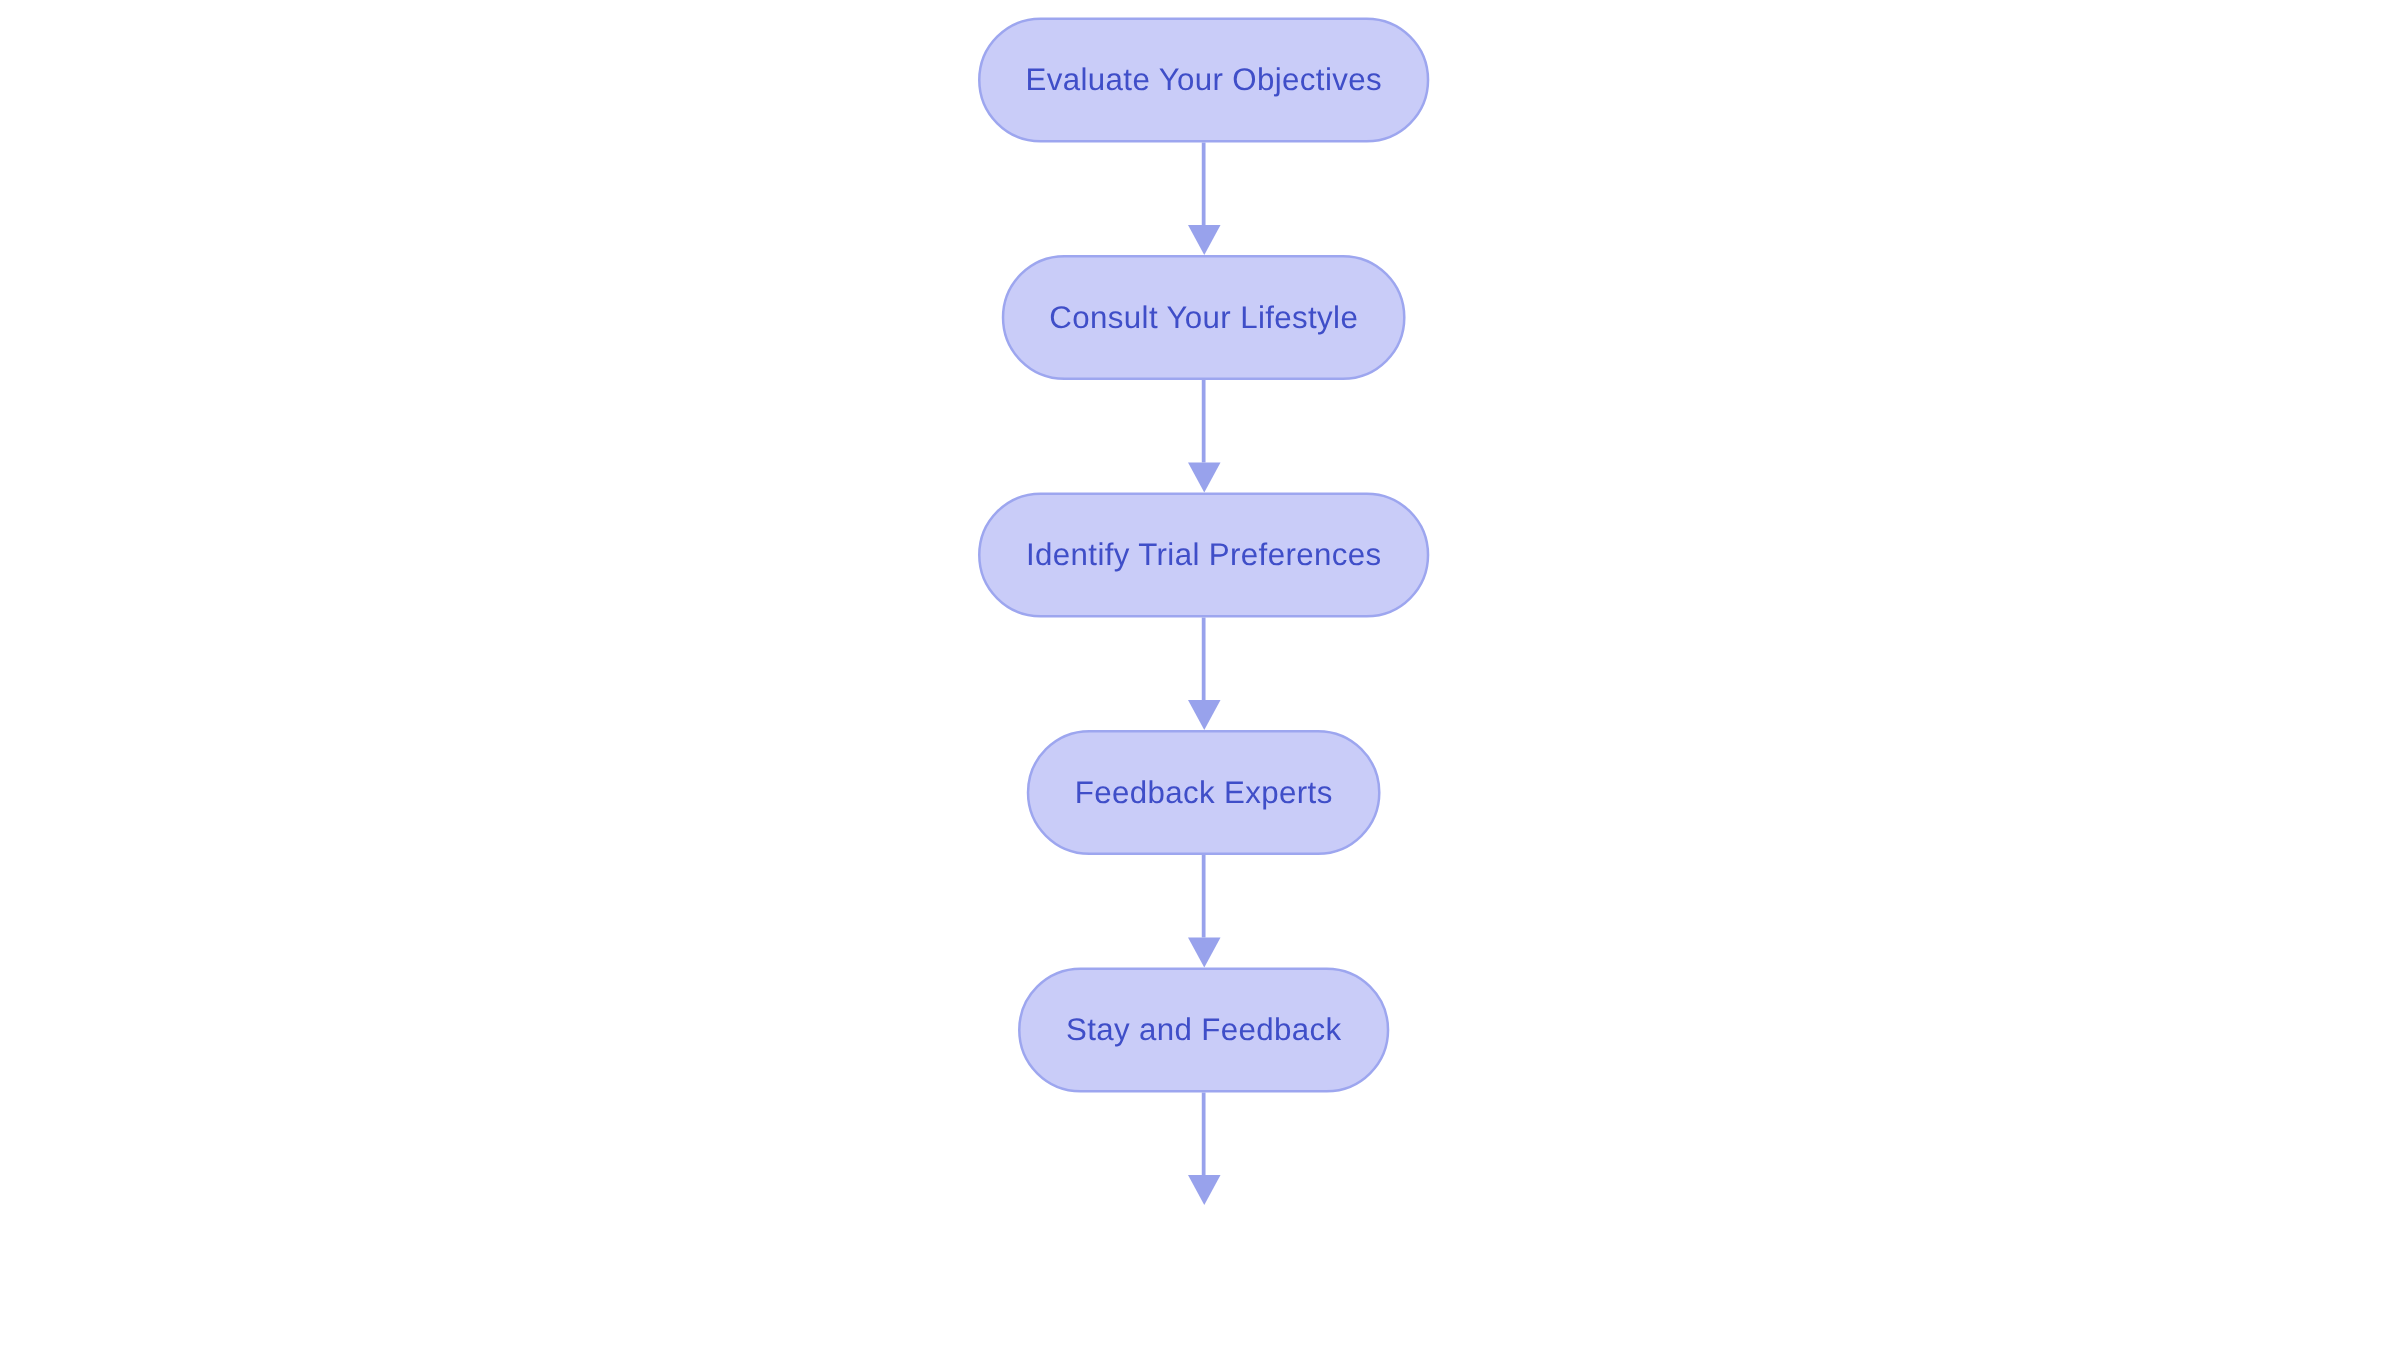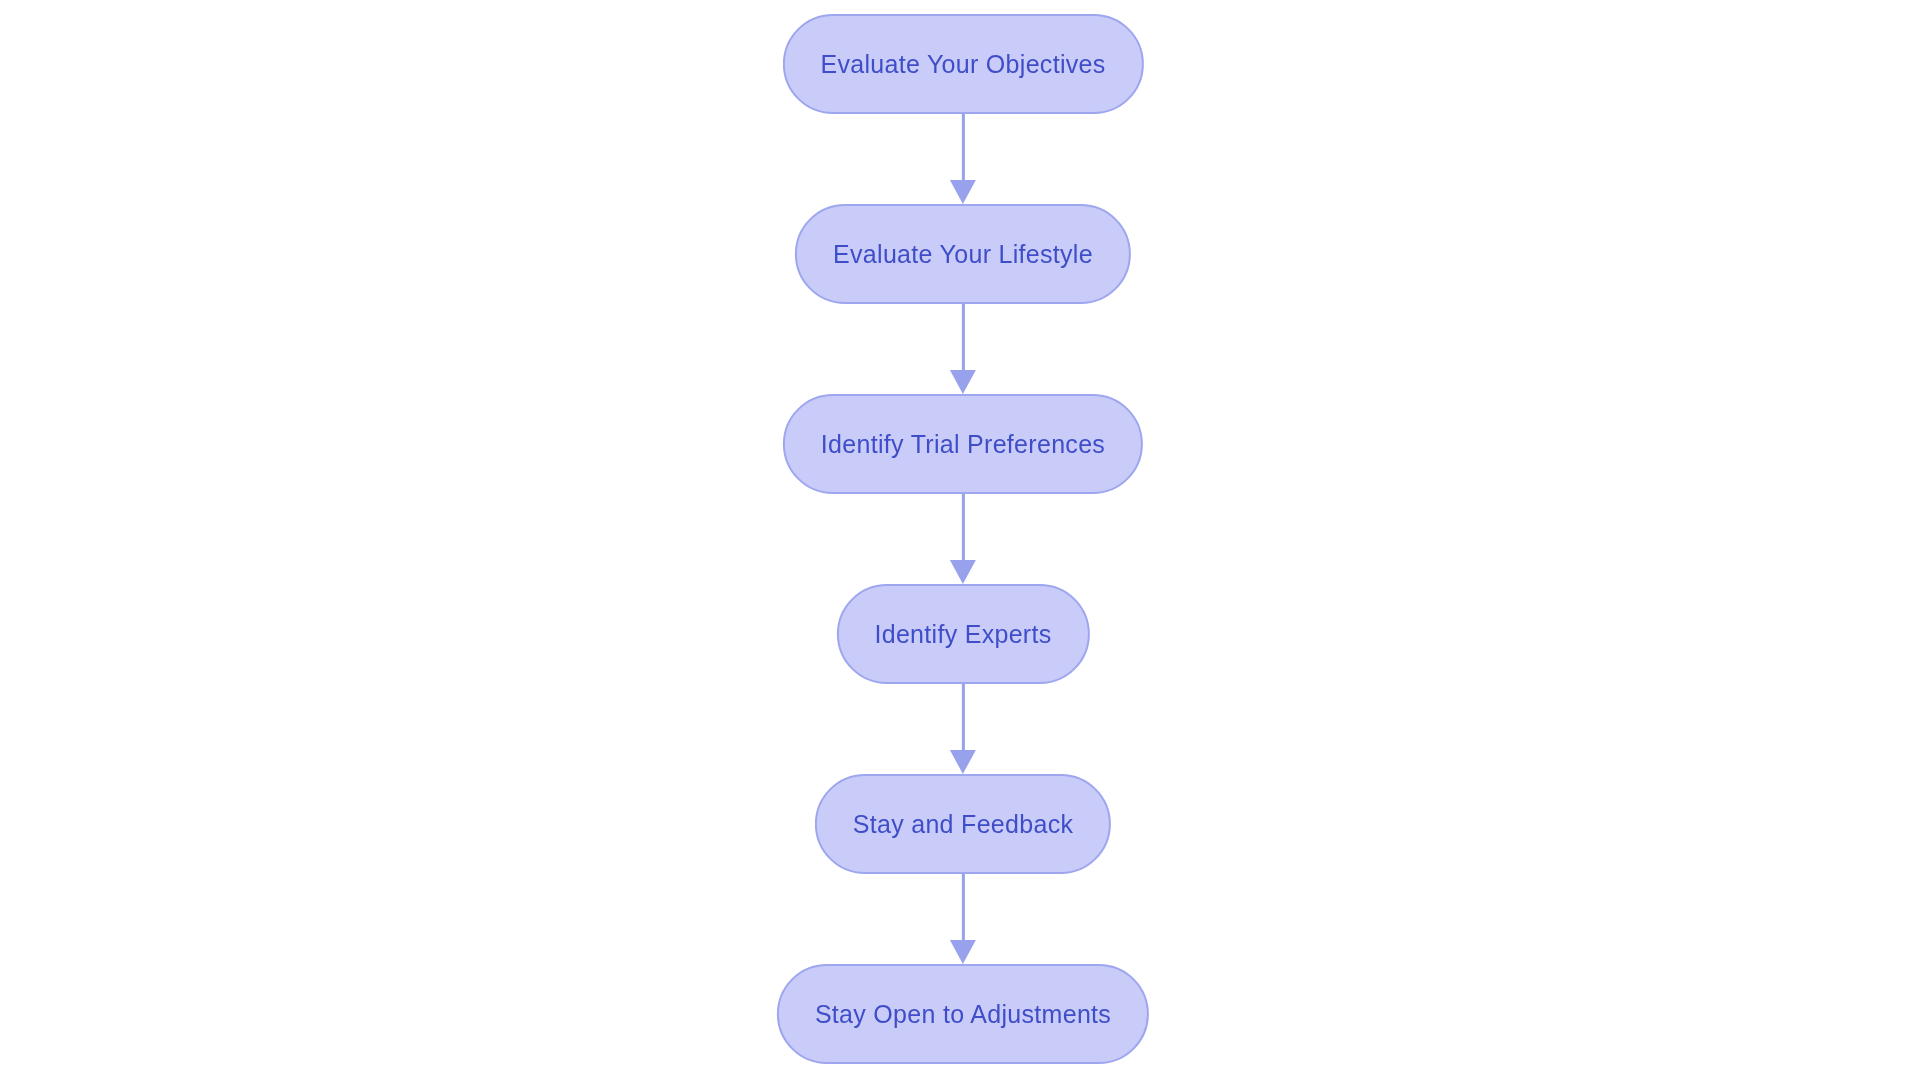--- a/index.html
+++ b/index.html
@@ -70,53 +70,50 @@
     <div class="node">
       <span class="node-label">Evaluate Your Objectives</span>
     </div>
 
     <div class="edge">
       <div class="edge-line"></div>
       <div class="edge-head"></div>
     </div>
 
     <div class="node">
-      <span class="node-label">Evaluate Your Lifestyle</span>
+      <span class="node-label">Consult Your Lifestyle</span>
     </div>
 
     <div class="edge">
       <div class="edge-line"></div>
       <div class="edge-head"></div>
     </div>
 
     <div class="node">
       <span class="node-label">Identify Trial Preferences</span>
     </div>
 
     <div class="edge">
       <div class="edge-line"></div>
       <div class="edge-head"></div>
     </div>
 
     <div class="node">
-      <span class="node-label">Identify Experts</span>
+      <span class="node-label">Feedback Experts</span>
     </div>
 
     <div class="edge">
       <div class="edge-line"></div>
       <div class="edge-head"></div>
     </div>
 
     <div class="node">
       <span class="node-label">Stay and Feedback</span>
     </div>
 
     <div class="edge">
       <div class="edge-line"></div>
       <div class="edge-head"></div>
     </div>
 
-    <div class="node">
-      <span class="node-label">Stay Open to Adjustments</span>
-    </div>
 
   </div>
 </div>
 
 </body></html>

